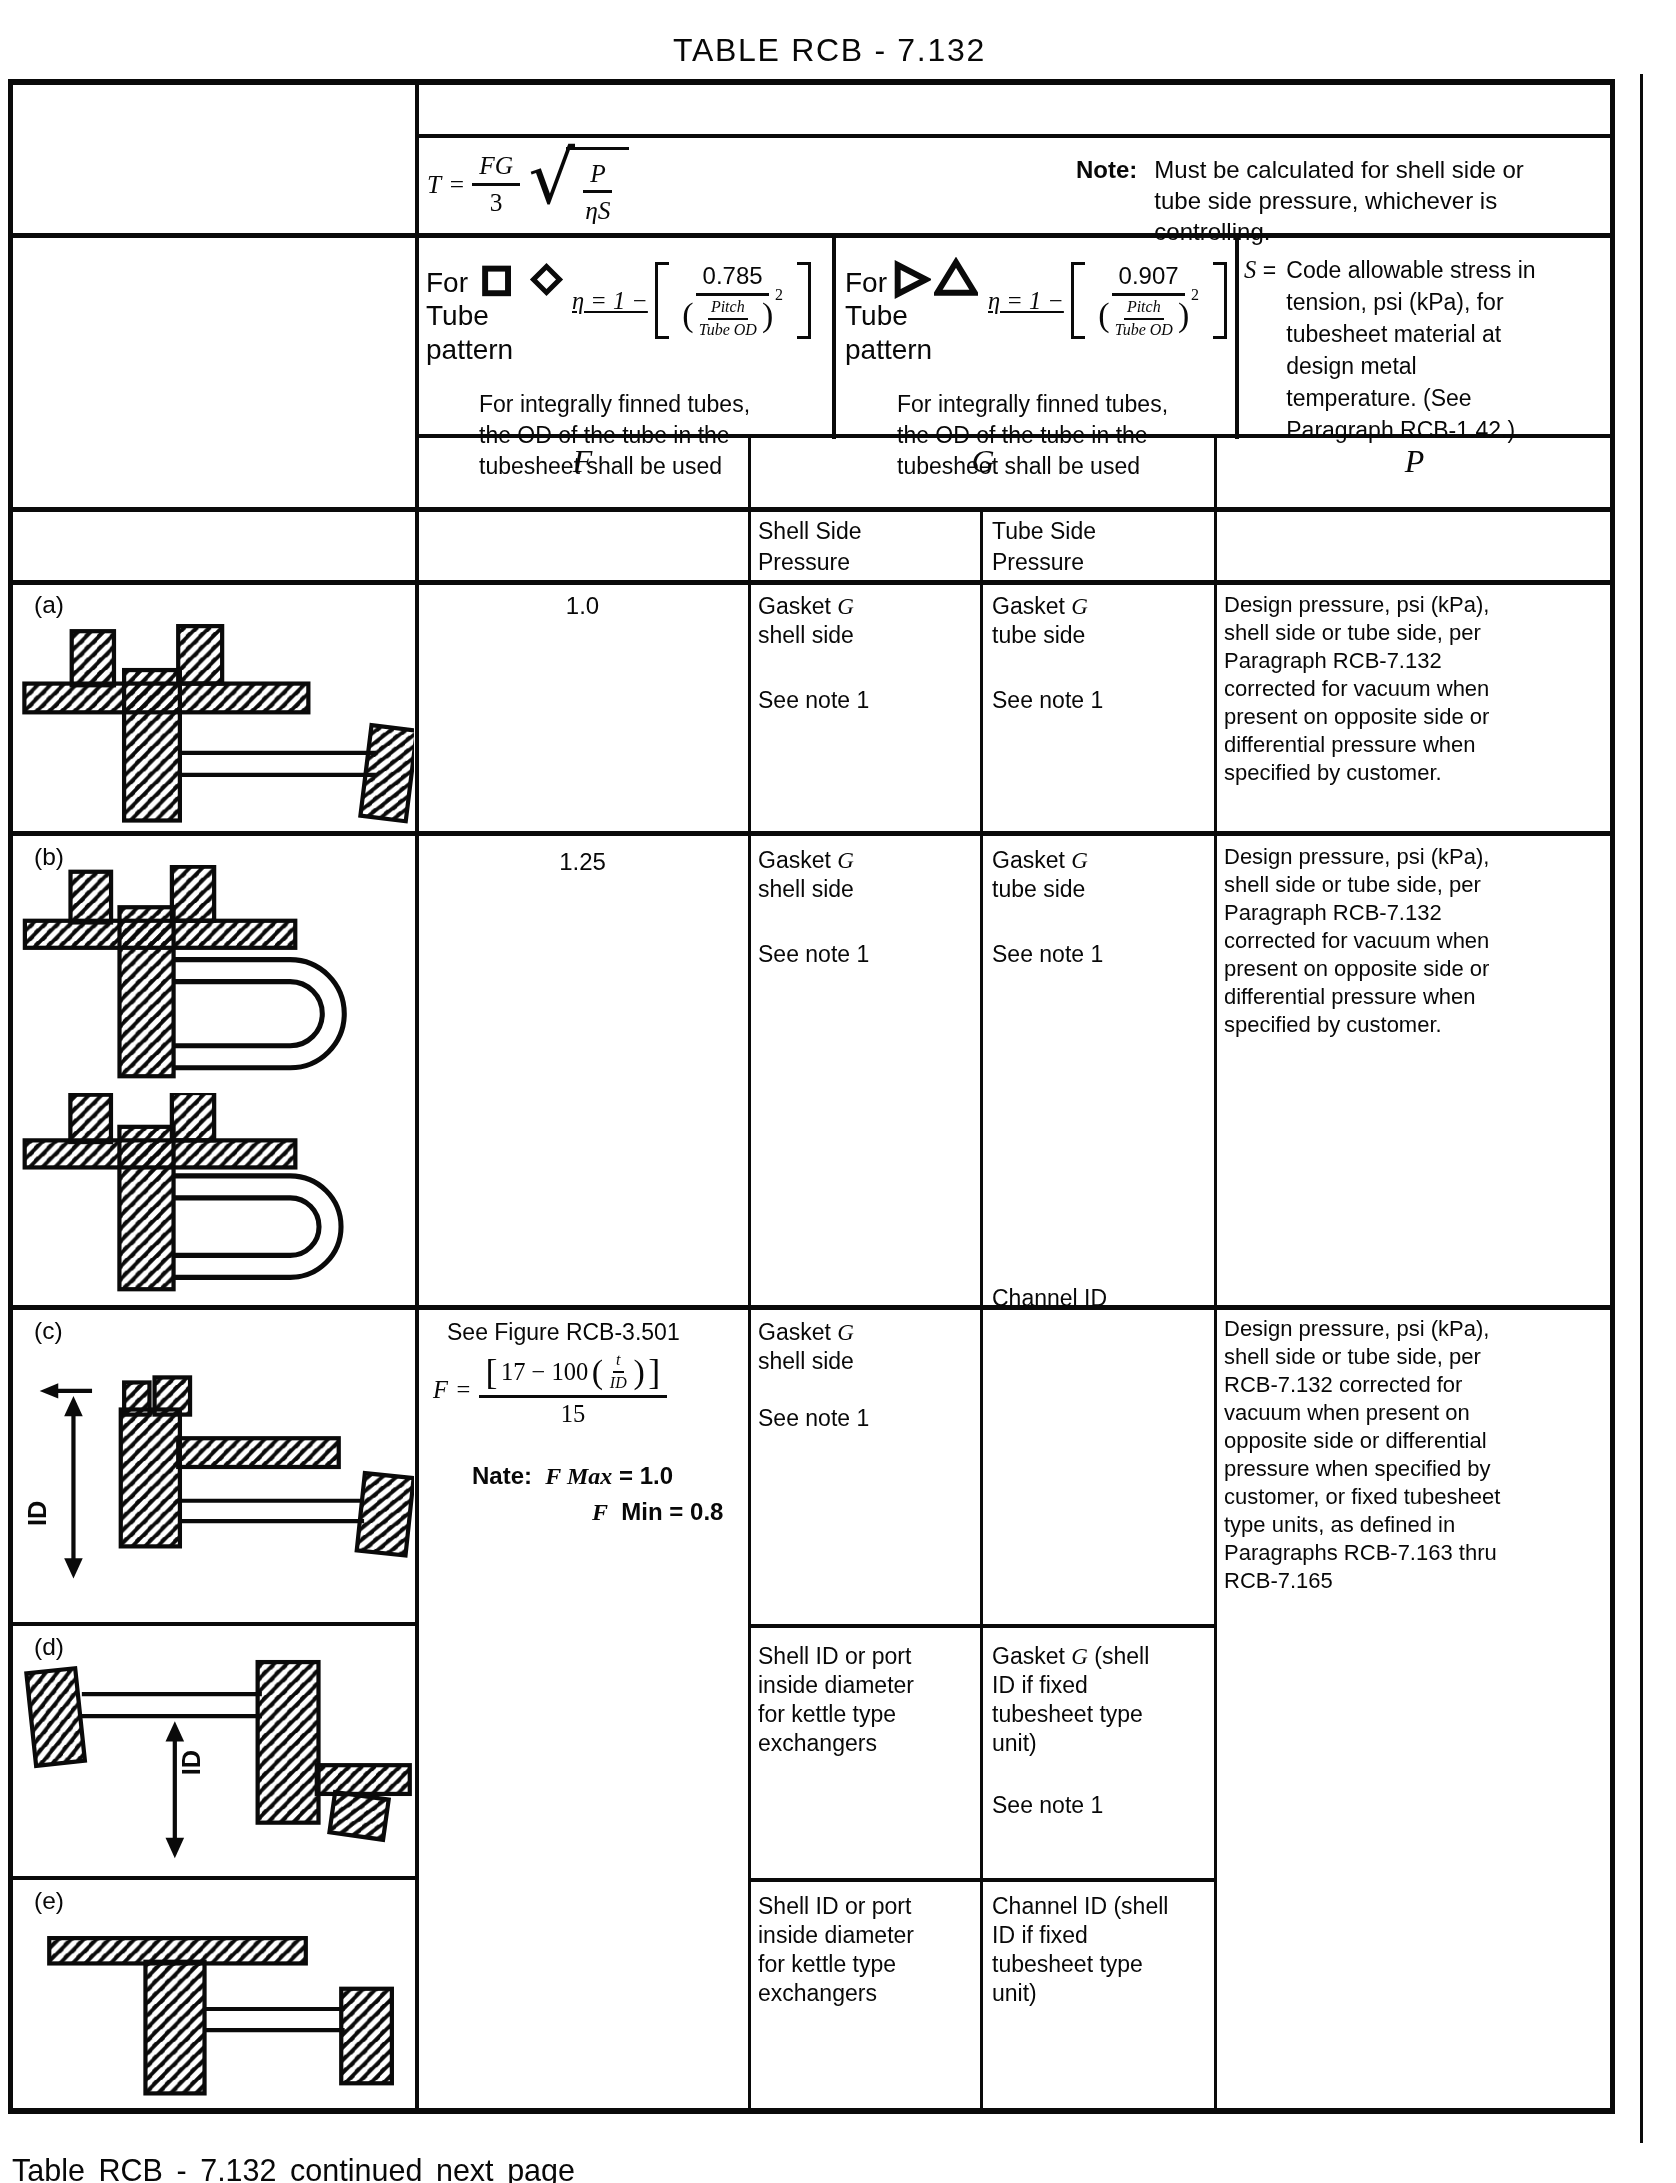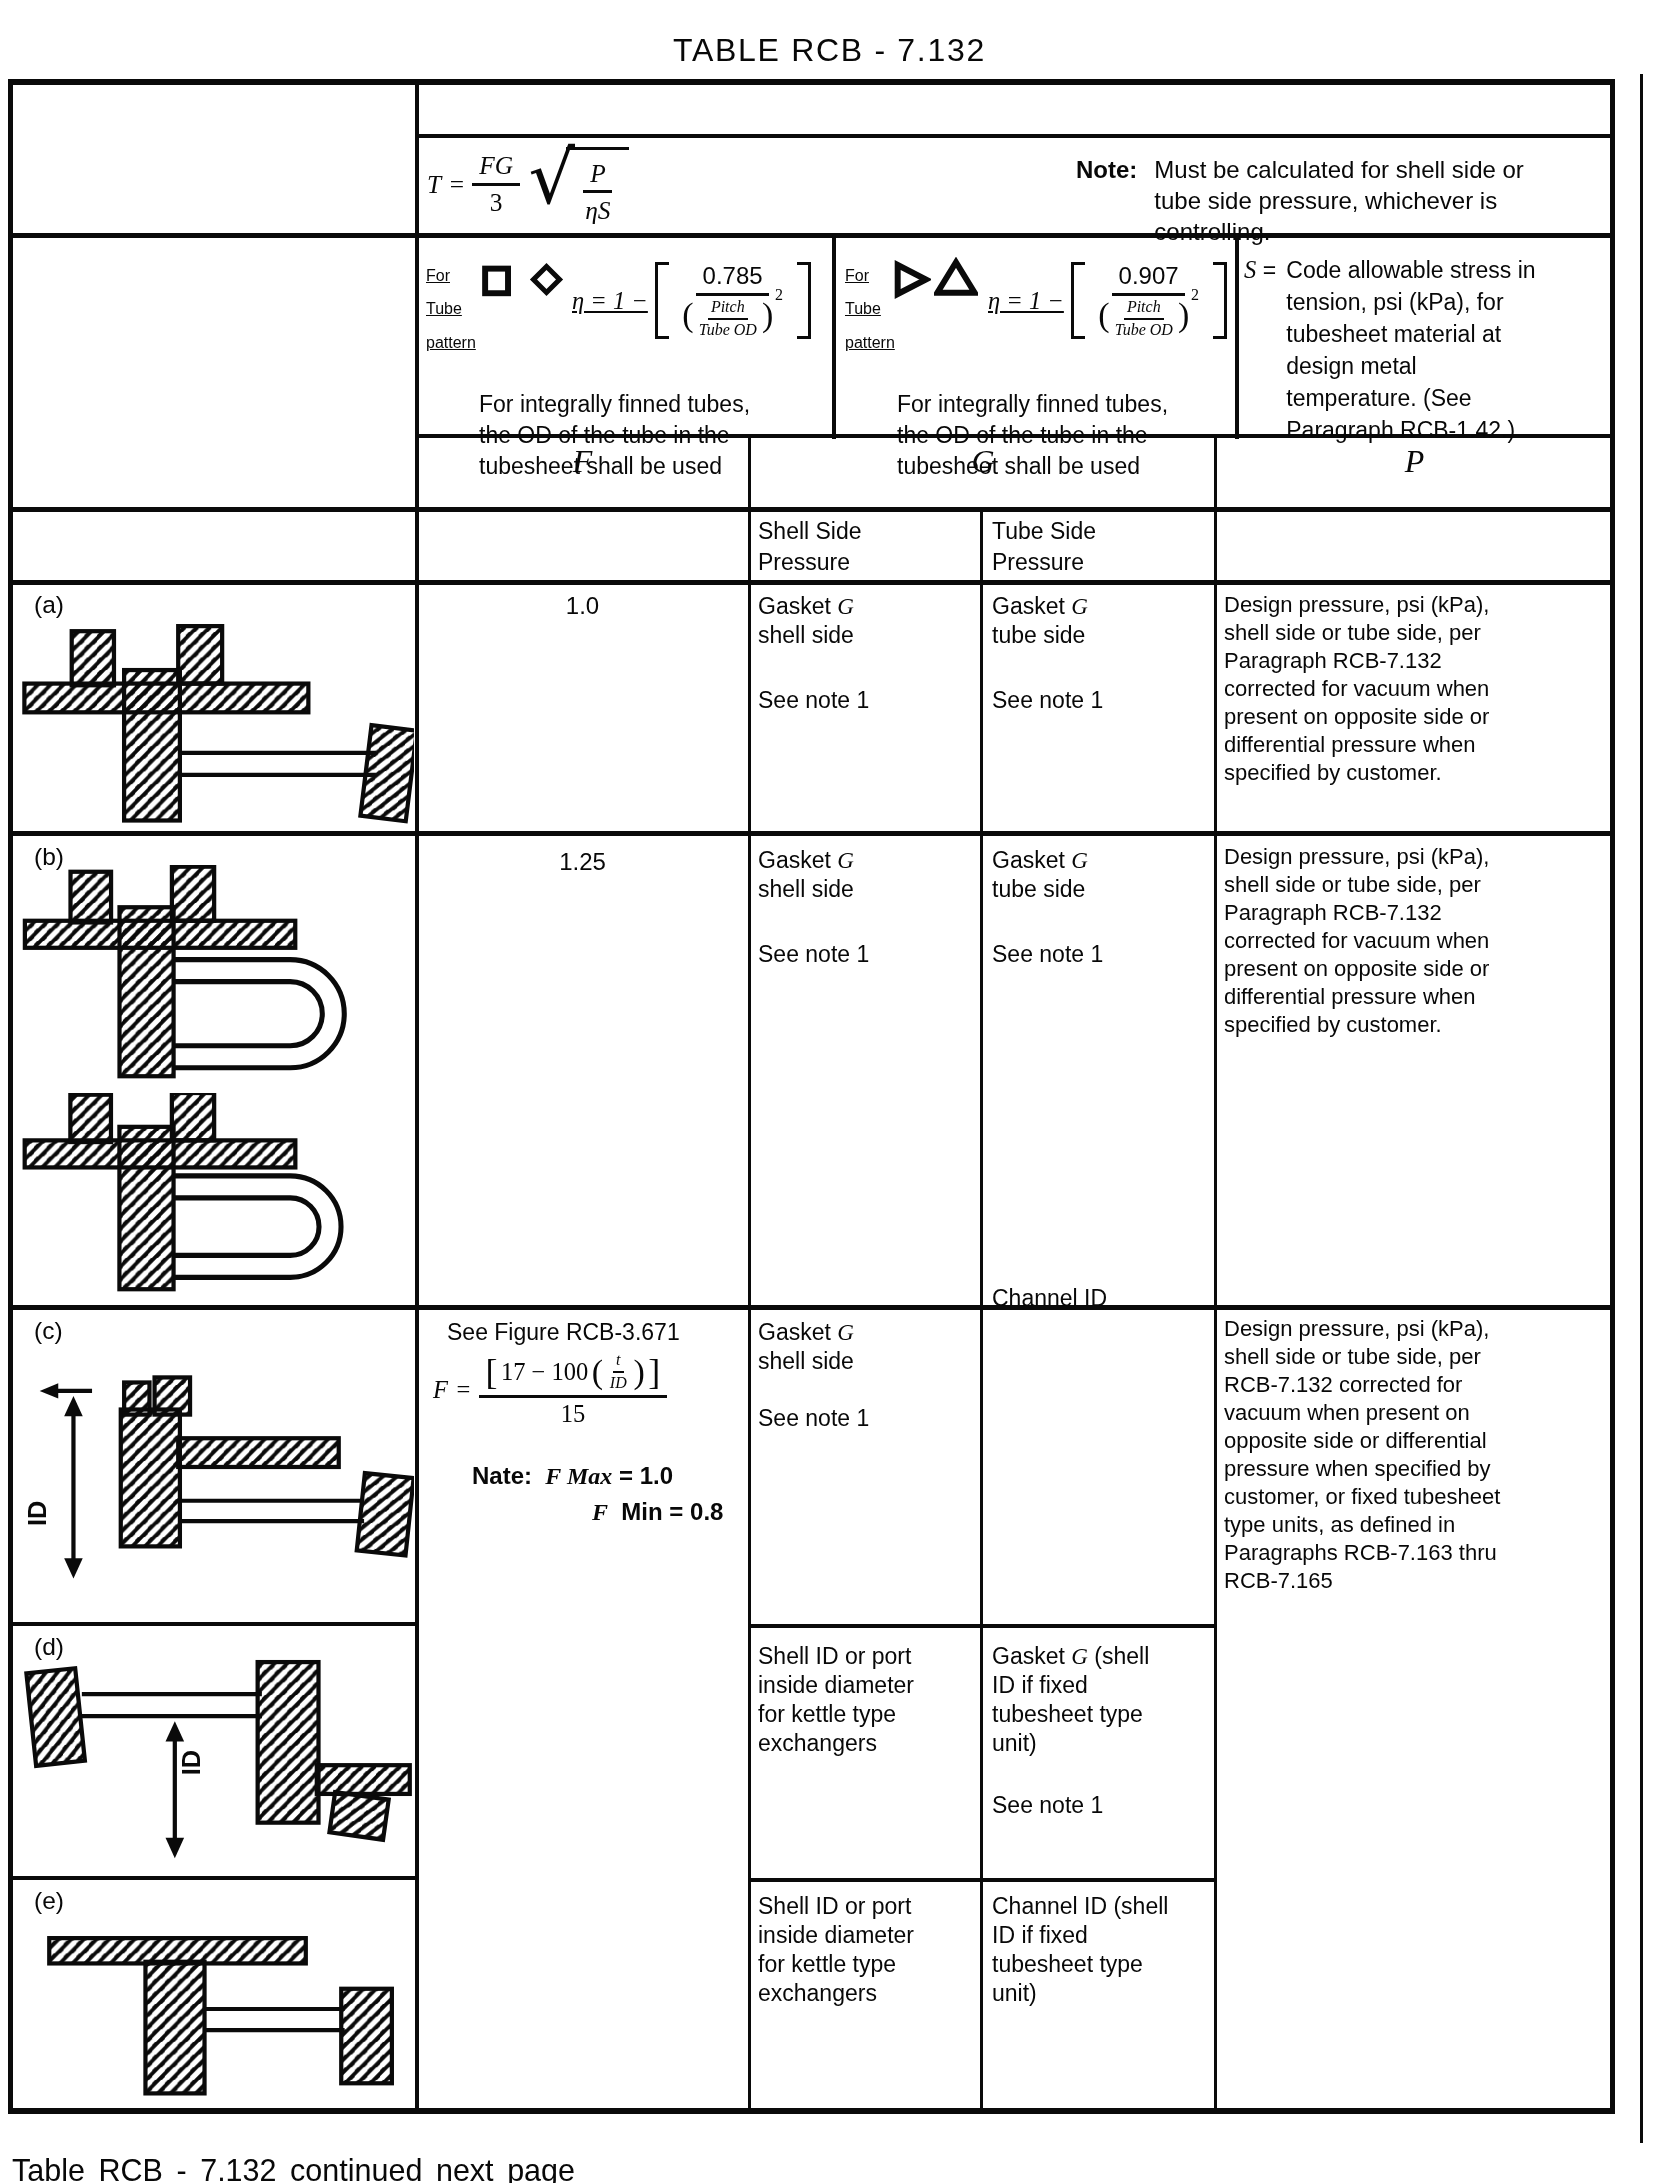--- a/index.html
+++ b/index.html
@@ -37,21 +37,21 @@
   .sqrt-body { border-top:3.4px solid #0a0a0a; padding:8.5px 12px 0; margin-top:3.4px; }
   .sqbrk-l, .sqbrk-r { align-self:stretch; width:11px; }
   .sqbrk-l { border-left:3.4px solid #0a0a0a; border-top:3.4px solid #0a0a0a; border-bottom:3.4px solid #0a0a0a; }
   .sqbrk-r { border-right:3.4px solid #0a0a0a; border-top:3.4px solid #0a0a0a; border-bottom:3.4px solid #0a0a0a; }
   .eta-formula { font-size:24px; gap:6.8px; }
   .eta-lhs { font-size:24.5px;text-decoration:underline; }
   .paren { font-size:34px; line-height:1; font-family:"Liberation Serif", serif; }
   .exp { font-size:16px; transform:translateY(-12px); }
   .coef { font-family:"Liberation Sans", sans-serif; font-size:24px; }
   .brk { font-size:36px; line-height:1; }
-  .pattern-word { font-size:16px;text-decoration:underline; }
+  .pattern-word { font-size:28px; }
   .cell-note { font-size:23px; }
   .fnote { font-weight:bold; font-size:24px; font-family:"Liberation Sans", sans-serif; }
   .fnote .serif-it { font-weight:bold; }
   .footer { font-size:30.5px; word-spacing:5.1px; }
   .s-def { display:flex; gap:10.2px; font-size:23px; line-height:32px; }
   .s-var { font-family:"Liberation Serif", serif; font-style:italic; font-size:24.5px; }
   svg text { font-family:"Liberation Sans", sans-serif; font-weight:bold; }
 </style>
 </head>
 <body>
@@ -290,21 +290,21 @@
       <polygon points="62,274 51,250 73,250" fill="#0a0a0a"></polygon>
       <text x="30" y="212" transform="rotate(-90 30 212)" font-size="30" fill="#0a0a0a">ID</text>
       <rect x="122" y="42" width="30" height="38" fill="url(#hatch)" stroke="#0a0a0a" stroke-width="5"></rect>
       <rect x="158" y="36" width="42" height="44" fill="url(#hatch)" stroke="#0a0a0a" stroke-width="5"></rect>
       <rect x="118" y="74" width="70" height="162" fill="url(#hatch)" stroke="#0a0a0a" stroke-width="5"></rect>
       <rect x="186" y="108" width="190" height="34" fill="url(#hatch)" stroke="#0a0a0a" stroke-width="5"></rect>
       <path d="M188,182 H406 M188,206 H406" fill="none" stroke="#0a0a0a" stroke-width="5"></path>
       <rect x="402" y="152" width="58" height="92" fill="url(#hatch)" stroke="#0a0a0a" stroke-width="5" transform="rotate(6 431 198)"></rect>
     </svg>
   </div>
-  <div class="txt body27" style="left:447px;top:1318px;">See Figure RCB-3.671</div>
+  <div class="txt body27" style="left:447px;top:1318px;">See Figure RCB-3.501</div>
   <div class="formula" style="left:433px;top:1351px;font-size:24.5px;">
     <span class="fvar">F</span>
     <span>=</span>
     <span class="frac">
       <span class="num">
         <span class="brk">[</span>
         <span>17 − 100</span>
         <span class="paren">(</span>
         <span class="frac inner">
           <span class="num">t</span>

